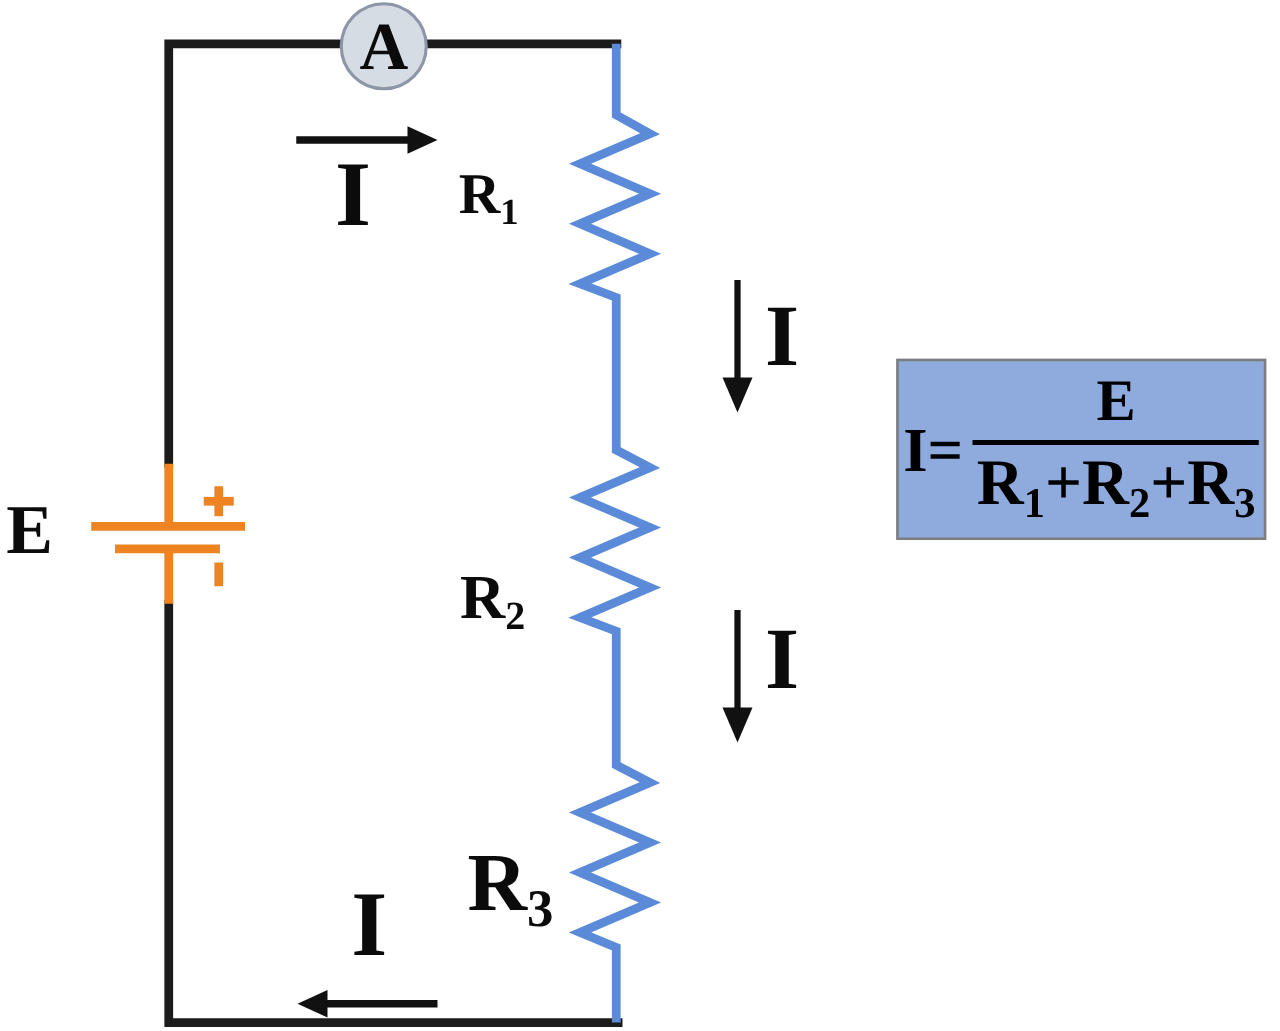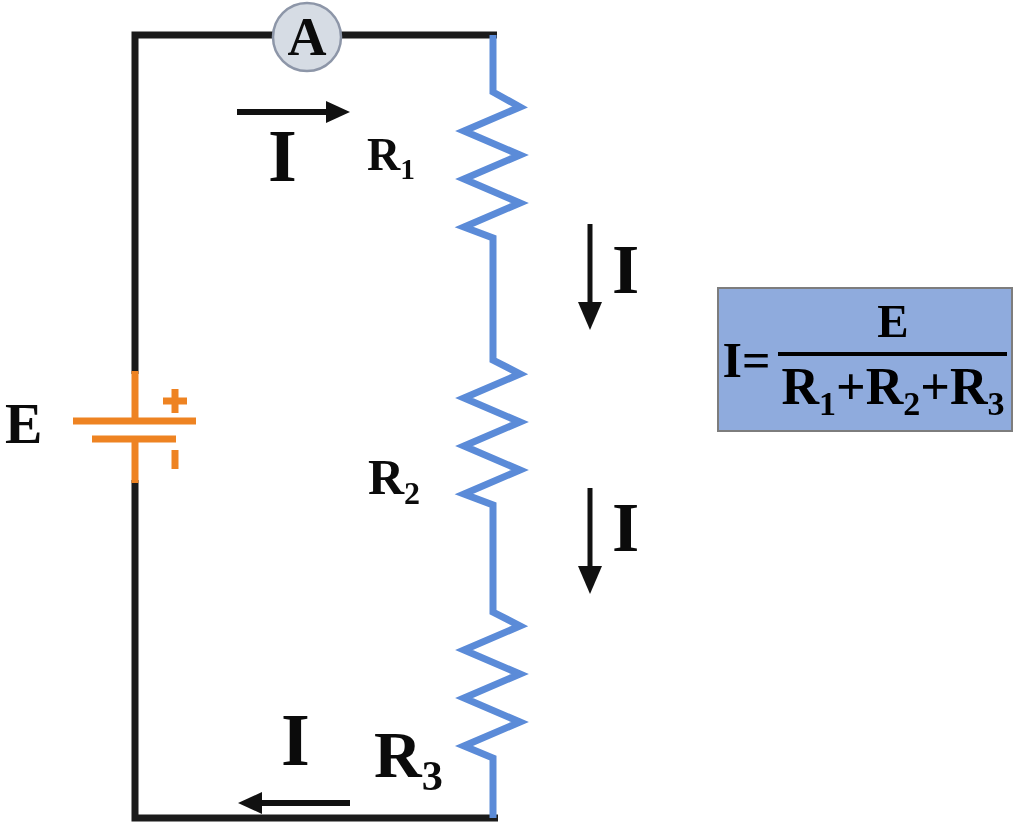--- a/index.html
+++ b/index.html
@@ -15,21 +15,21 @@
   .lbl-e      { left:5px;   top:396px; font-size:56px; }
   .lbl-a      { left:273px; top:3px; width:68px; height:68px;
                 display:flex; align-items:center; justify-content:center;
                 font-size:54px; }
   .lbl-i-top  { left:268px; top:119px; font-size:74px; }
   .lbl-i-mid1 { left:612px; top:235px; font-size:70px; }
   .lbl-i-mid2 { left:612px; top:493px; font-size:70px; }
   .lbl-i-bot  { left:281px; top:703px; font-size:74px; }
   .lbl-r1     { left:367px; top:132px; font-size:46px; }
   .lbl-r2     { left:368px; top:416px; font-size:50px;margin-top:36px; }
-  .lbl-r3     { left:374px; top:674px; font-size:66px;margin-top:48px; }
+  .lbl-r3     { left:374px; top:674px; font-size:66px; }
   .rsub { font-size:0.64em; vertical-align:-0.3em; font-weight:bold; line-height:1; }
 
   .formula {
     position:absolute; left:717px; top:287px; width:296px; height:145px;
     box-sizing:border-box; background:#8fabdd; border:2px solid #7d7d7d;
     display:flex; align-items:center; justify-content:center;
     font-weight:bold; color:#000;
   }
   .f-lhs  { font-size:50px; margin-right:8px; line-height:1; }
   .frac   { display:flex; flex-direction:column; align-items:center; }

